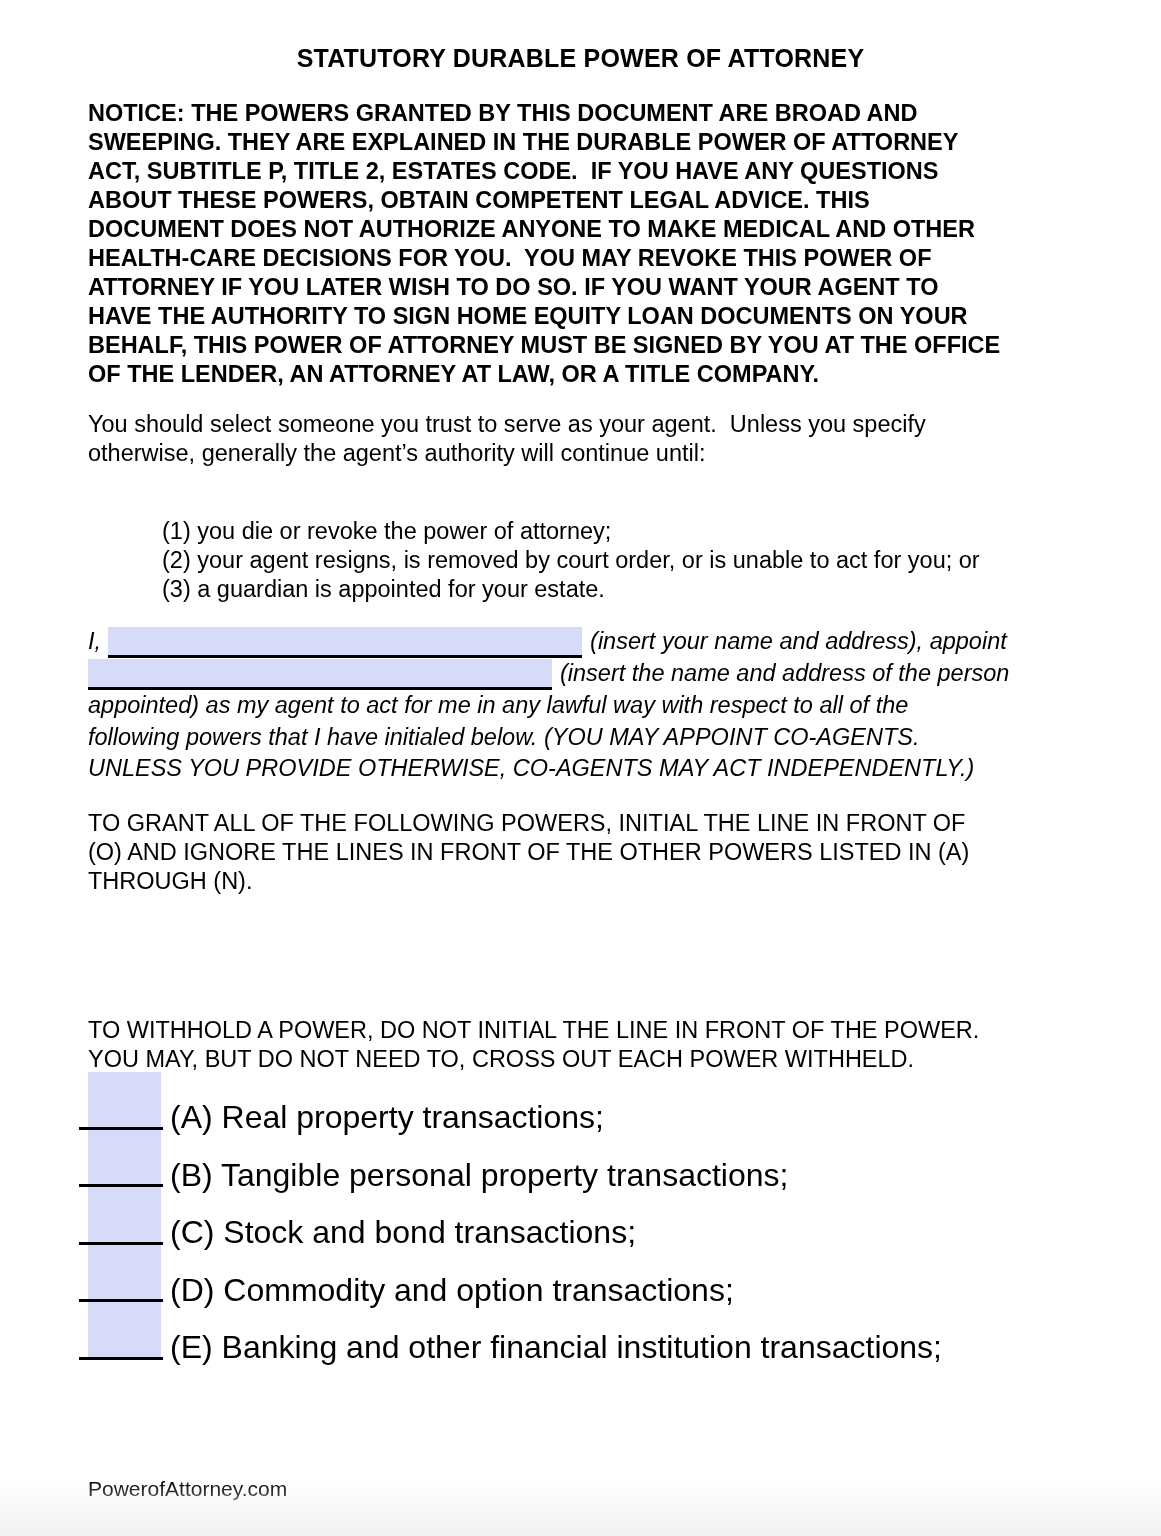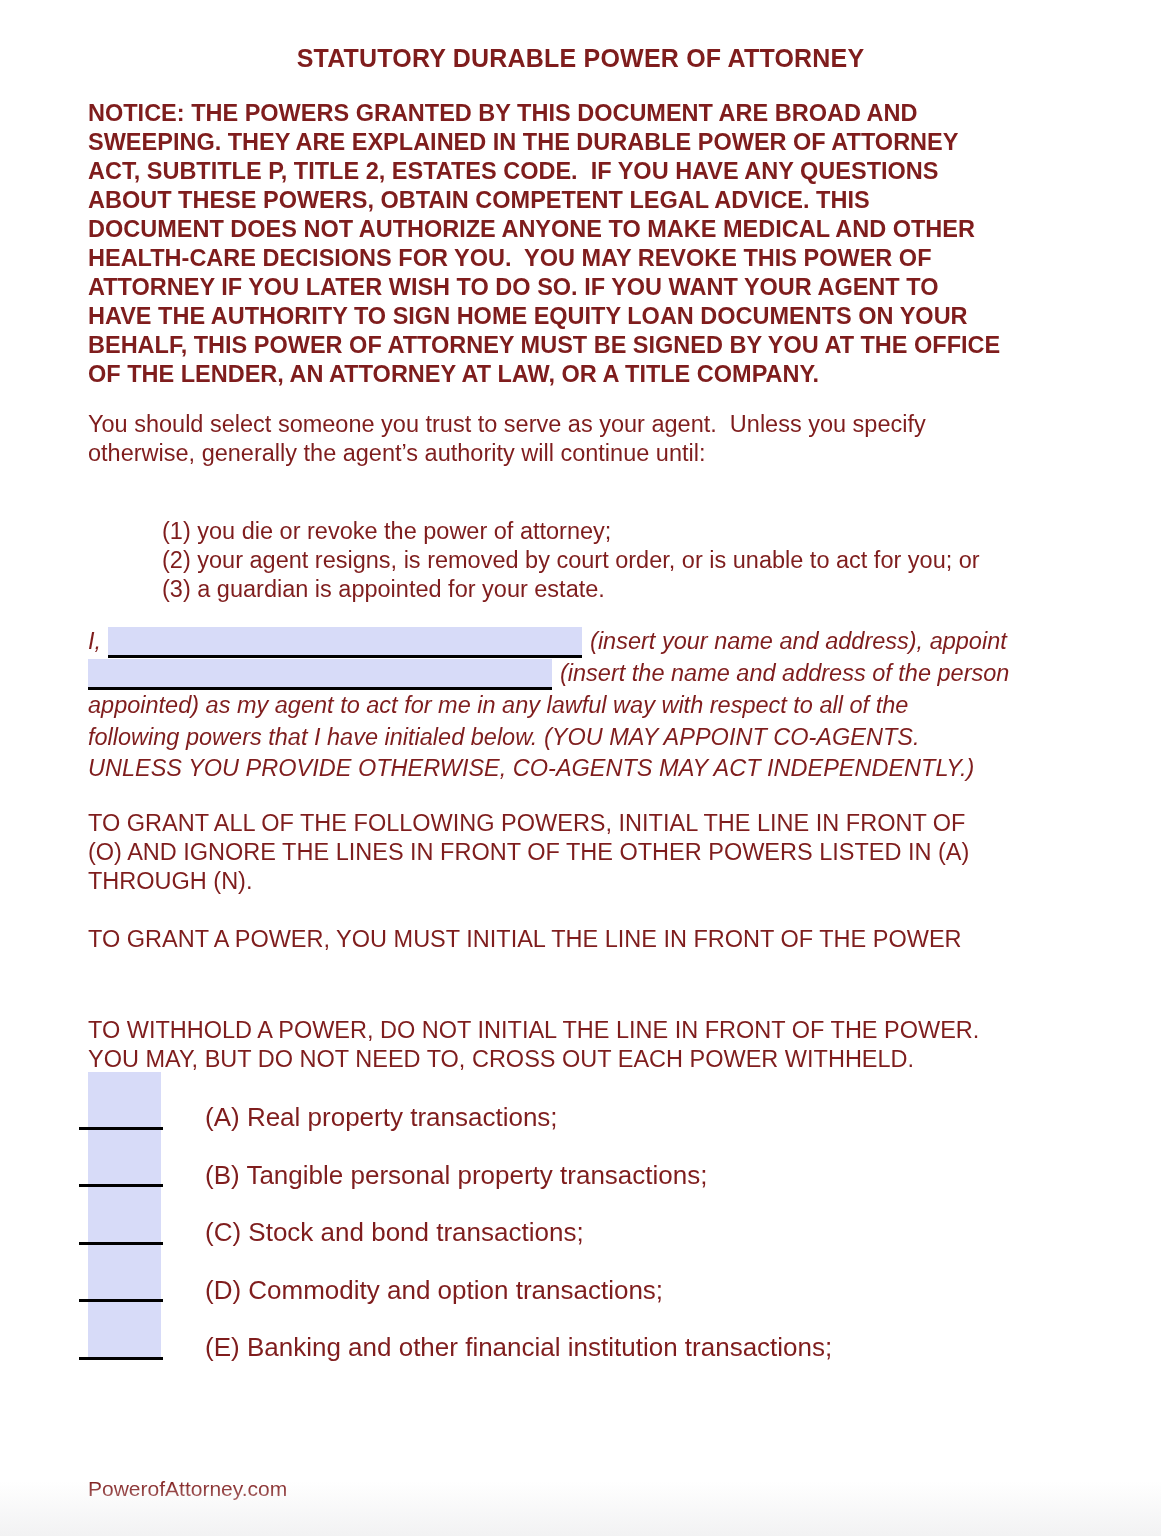--- a/index.html
+++ b/index.html
@@ -7,21 +7,21 @@
     padding: 0;
     background: #ffffff;
   }
   .page {
     position: relative;
     width: 1161px;
     height: 1536px;
     background: #ffffff;
     overflow: hidden;
     font-family: "Liberation Sans", "DejaVu Sans", sans-serif;
-    color: #7f1d1d;
+    color: #000000;
   }
   .block {
     position: absolute;
     left: 88px;
     right: 88px;
   }
   .line {
     white-space: pre;
     font-size: 23.5px;
     line-height: 29px;
@@ -79,23 +79,22 @@
     bottom: 0;
     width: 84px;
     height: 3px;
     background: #000000;
   }
   .power-label {
     position: absolute;
     left: 82px;
     top: 31px;
     white-space: pre;
-    font-size: 26px;
+    font-size: 32px;
     line-height: 29px;
-    margin-left: 35px;
   }
   .footer {
     position: absolute;
     left: 88px;
     top: 1476px;
     font-size: 21px;
     line-height: 26px;
     white-space: pre;
   }
   .page-bottom-fade {
@@ -147,21 +146,20 @@
     <div class="line">UNLESS YOU PROVIDE OTHERWISE, CO-AGENTS MAY ACT INDEPENDENTLY.)</div>
   </div>
 
   <div class="block grant-all">
     <div class="line">TO GRANT ALL OF THE FOLLOWING POWERS, INITIAL THE LINE IN FRONT OF</div>
     <div class="line">(O) AND IGNORE THE LINES IN FRONT OF THE OTHER POWERS LISTED IN (A)</div>
     <div class="line">THROUGH (N).</div>
   </div>
 
   <div class="block grant-power">
-    <div class="line">TO GRANT A POWER, YOU MUST INITIAL THE LINE IN FRONT OF THE POWER</div>
   </div>
 
   <div class="block withhold">
     <div class="line">TO WITHHOLD A POWER, DO NOT INITIAL THE LINE IN FRONT OF THE POWER.</div>
     <div class="line">YOU MAY, BUT DO NOT NEED TO, CROSS OUT EACH POWER WITHHELD.</div>
   </div>
 
   <div class="powers">
     <div class="power-row">
       <div class="initial-box"></div>

